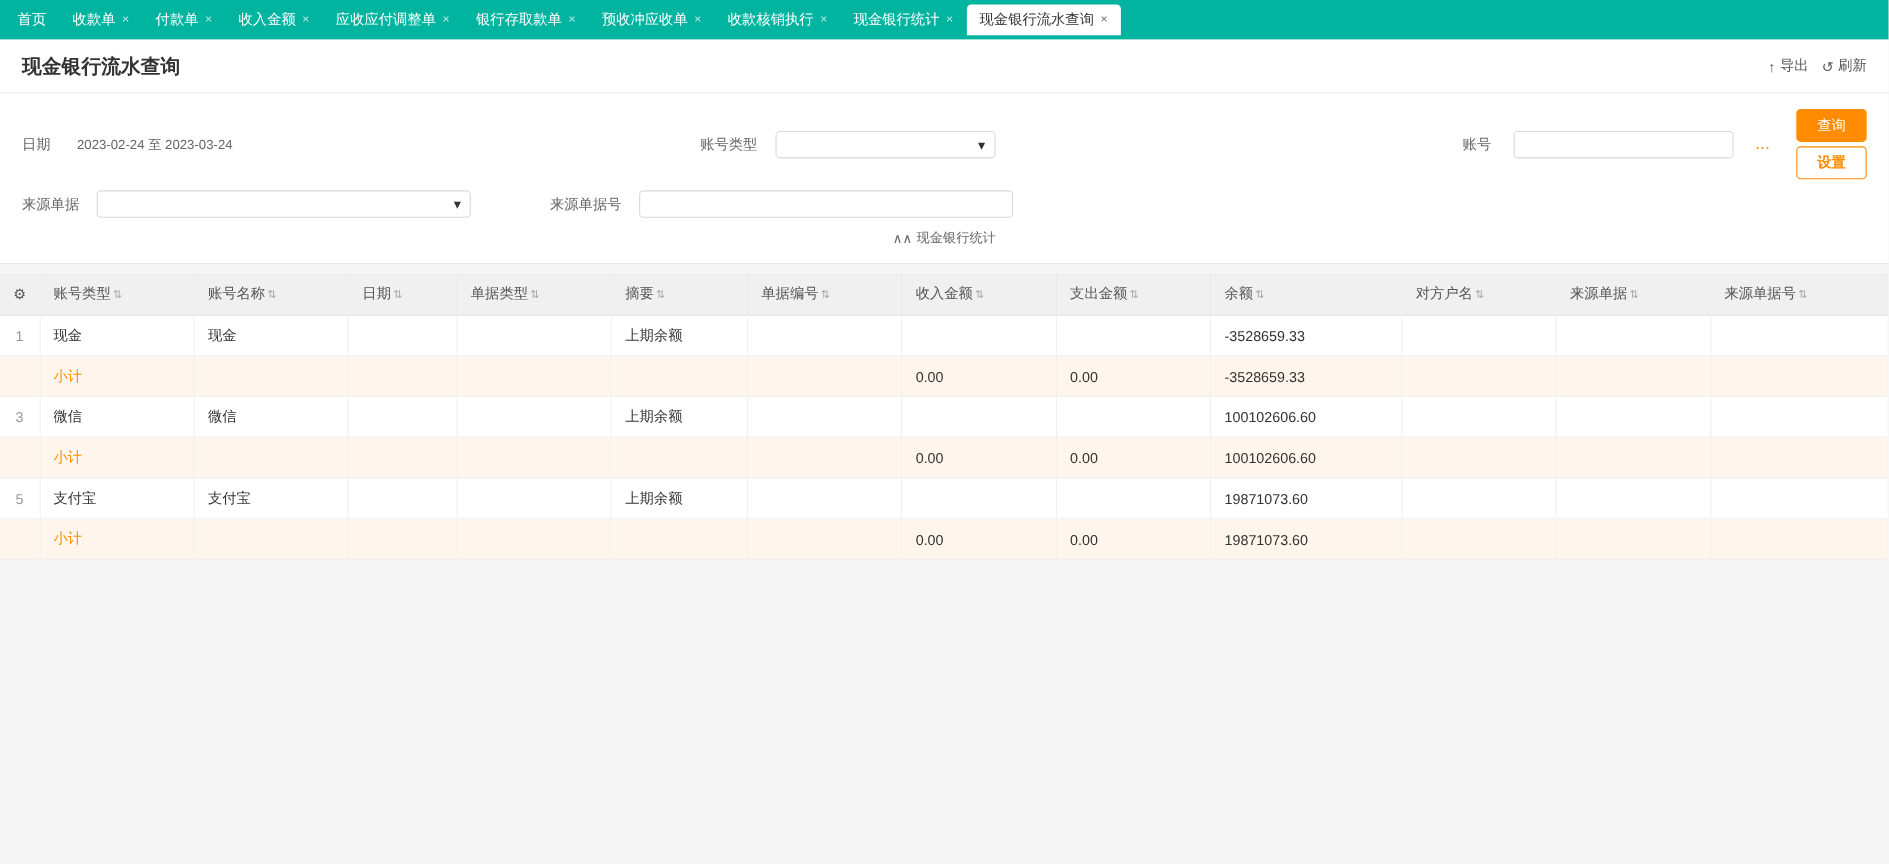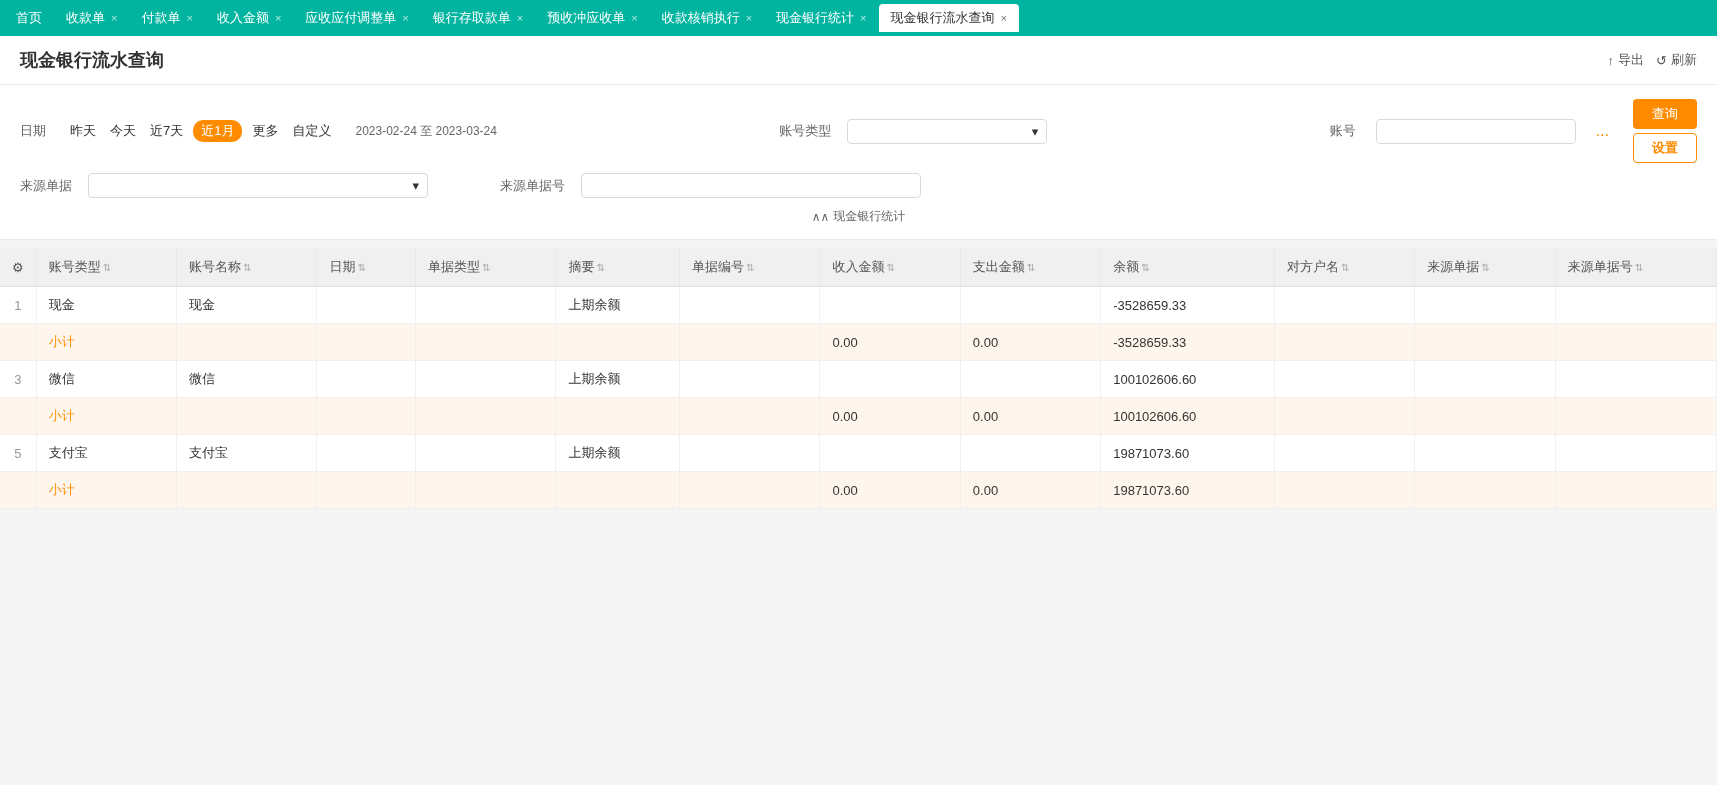--- a/index.html
+++ b/index.html
@@ -292,28 +292,20 @@
     <button class="action-btn">
       <span>↺</span>
       <span>刷新</span>
     </button>
   </div>
 </div>
 
 <div class="filter-area">
   <div class="filter-row">
     <span class="filter-label">日期</span>
-    <div class="filter-date-options" id="date-opts-container">
-        <span class="date-opt">昨天</span>
-        <span class="date-opt">今天</span>
-        <span class="date-opt">近7天</span>
-        <span class="date-opt active">近1月</span>
-        <span class="date-opt">更多</span>
-        <span class="date-opt">自定义</span>
-      </div>
     <span class="date-range">2023-02-24 至 2023-03-24</span>
 
     <div style="flex:1"></div>
 
     <span class="filter-label">账号类型</span>
     <div class="filter-select" style="min-width:200px;">
       <span style="color:#bbb;"></span>
       <span>▾</span>
     </div>
 

